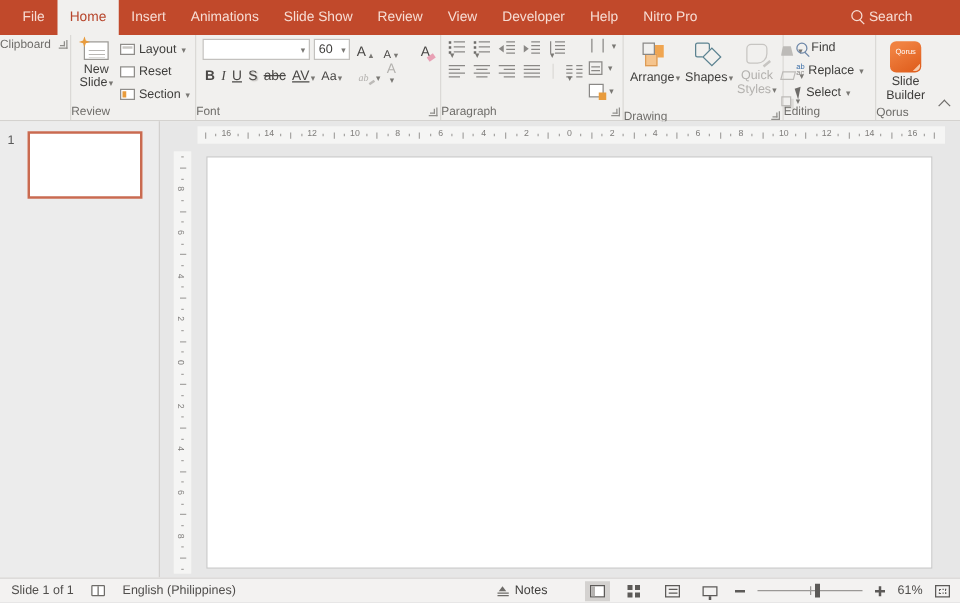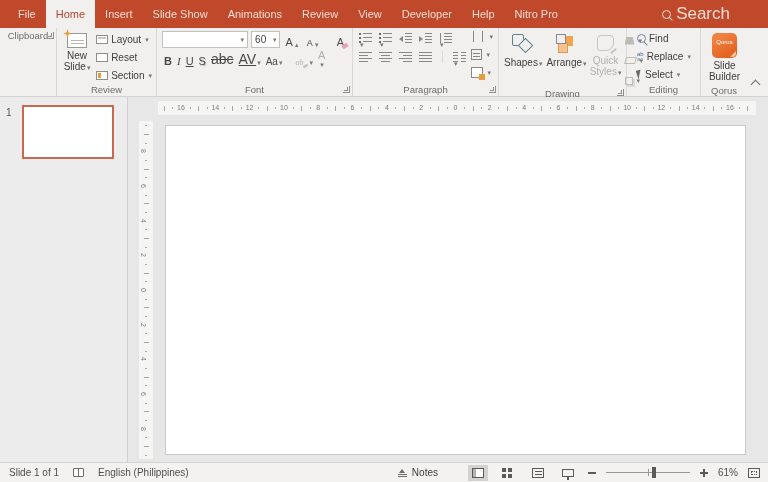--- a/index.html
+++ b/index.html
@@ -10,35 +10,35 @@
     -webkit-font-smoothing:antialiased;
   }
   
   .titlebar { position:absolute; left:0; top:0; right:0; height:28px;
     background:#c1492b; display:flex; align-items:stretch; }
   .tabs { display:flex; align-items:stretch; padding-left:8px; }
   .tab { display:flex; align-items:center; padding:0 10px; font-size:11px;
     color:#f7ddd4; cursor:default; white-space:nowrap; }
   .tab.active { background:#f1f0ee; color:#b7452b; }
   .titlebar-right { margin-left:auto; display:flex; align-items:center; gap:6px; padding-right:10px; }
-  .tb-item { display:flex; align-items:center; gap:5px; color:#f7ddd4; font-size:17px; padding:0 6px; }
+  .tb-item { display:flex; gap:5px; color:#f7ddd4; font-size:11px; padding:0 6px; }
   .tb-item.search { margin-right:22px; }
   
   .mag { position:relative; width:9px; height:9px; border:1.4px solid #6d87a8; border-radius:50%; }
   .mag::after { content:""; position:absolute; width:5px; height:1.4px; background:#6d87a8;
     bottom:-2px; right:-3px; transform:rotate(45deg); }
   .mag.light, .mag.light::after { border-color:#f7ddd4; }
   .mag.light::after { background:#f7ddd4; }
   
   .ribbon { position:absolute; left:0; top:28px; right:0; height:69px;
     background:#f1f0ee; border-bottom:1px solid #d4d2cf; display:flex; }
   .rgroup { position:relative; height:100%; border-right:1px solid #dbd9d6;
     display:flex; flex-direction:column; }
   .rgroup-content { flex:1; display:flex; padding:3px 2px 0 3px; }
-  .rgroup-label-row { height:14px; position:relative; display:flex; align-items:center; justify-content:center; }
+  .rgroup-label-row { height:14px; position:relative; display:flex; align-items:center; }
   .rgroup-label { font-size:9.5px; color:#6e6c69; }
   .launcher { position:absolute; right:2px; bottom:3px; width:7px; height:7px;
     border-right:1px solid #908e8b; border-bottom:1px solid #908e8b; }
   .launcher::before { content:""; position:absolute; right:1px; bottom:1px; width:3px; height:3px;
     border-right:1px solid #908e8b; border-bottom:1px solid #908e8b; }
   .bigbtn { display:flex; flex-direction:column; align-items:center; justify-content:flex-start;
     gap:2px; font-size:10px; color:#3f3e3c; padding:2px 2px; line-height:11px; text-align:center; }
   .bigbtn.disabled { color:#b3b1ae; }
   .sbtn { display:flex; align-items:center; gap:3px; height:15px; padding:0 2px;
     font-size:10px; color:#3f3e3c; white-space:nowrap; }
@@ -69,21 +69,21 @@
   .slide-mini-ic.topbar::before { content:""; position:absolute; left:1px; top:1px; right:1px; height:2px; background:#c9c7c4; }
   .slide-mini-ic.orange::before { content:""; position:absolute; left:1px; top:1px; width:3px; bottom:1px; background:#e89b3c; }
   
   .combo { height:17px; background:#fff; border:1px solid #c3c1be; display:flex; align-items:center;
     font-size:10px; color:#3f3e3c; padding:0 3px; }
   .combo .carr { margin-left:auto; font-size:7px; color:#7a7874; }
   .fbtn { display:flex; align-items:flex-end; height:16px; padding:0 2px; font-size:11px; color:#4a4846; }
   .fbtn .sup { font-size:6px; color:#7a7874; margin-left:1px; }
   .b { font-weight:bold; } .i { font-style:italic; font-family:"Liberation Serif",serif; }
   .u { text-decoration:underline; } .shad { text-shadow:1px 1px 1px #b9b7b4; }
-  .strike { text-decoration:line-through; font-size:14px; }
+  .strike { text-decoration:line-through; font-size:11px; }
   .gray { color:#b3b1ae; }
   
   .licon { position:relative; width:13px; height:10px; }
   .bars-l { background:
     linear-gradient(#8a8886,#8a8886) 0 0/13px 1px no-repeat,
     linear-gradient(#8a8886,#8a8886) 0 3px/9px 1px no-repeat,
     linear-gradient(#8a8886,#8a8886) 0 6px/13px 1px no-repeat,
     linear-gradient(#8a8886,#8a8886) 0 9px/9px 1px no-repeat; }
   .bars-c { background:
     linear-gradient(#8a8886,#8a8886) 0 0/13px 1px no-repeat,
@@ -230,22 +230,22 @@
 </head>
 <body>
 
 <div id="app">
 
   <div class="titlebar">
     <div class="tabs" id="menu-tabs">
         <div class="tab">File</div>
         <div class="tab active">Home</div>
         <div class="tab">Insert</div>
+        <div class="tab">Animations</div>
         <div class="tab">Slide Show</div>
-        <div class="tab">Animations</div>
         <div class="tab">Review</div>
         <div class="tab">View</div>
         <div class="tab">Developer</div>
         <div class="tab">Help</div>
         <div class="tab">Nitro Pro</div>
       </div>
     <div class="titlebar-right">
       <div class="tb-item search">
         <span class="mag light"></span>
         <span>Search</span>
@@ -315,21 +315,21 @@
               <span>A</span>
               <span style="width:6px;height:4px;background:#e8a0b4;display:inline-block;transform:rotate(-35deg);margin-left:-2px"></span>
             </span>
         </div>
         <div style="display:flex; align-items:center; gap:1px">
           <span class="fbtn b">B</span>
           <span class="fbtn i">I</span>
           <span class="fbtn u">U</span>
           <span class="fbtn shad">S</span>
           <span class="fbtn strike">abc</span>
-          <span class="fbtn dd" style="font-size:14px">
+          <span class="fbtn dd" style="font-size:11px">
               <span class="u">AV</span>
             </span>
           <span class="fbtn dd" style="font-size:10px">
               <span>Aa</span>
             </span>
           <span class="vsep"></span>
           <span class="fbtn dd gray" style="font-size:8px">
               <span class="i">ab</span>
               <span style="width:5px;height:2px;background:#bdbbb8;display:inline-block;transform:rotate(-35deg)"></span>
             </span>
@@ -375,33 +375,33 @@
       </div>
       <div class="rgroup-label-row">
         <span class="rgroup-label">Paragraph</span>
         <span class="launcher"></span>
       </div>
     </div>
 
     <div class="rgroup" style="width:128px">
       <div class="rgroup-content">
         <div class="bigbtn">
-          <span class="shapes-ic">
-              <span class="sq"></span>
-              <span class="dia"></span>
-            </span>
-          <span class="dd">Shapes</span>
-        </div>
-        <div class="bigbtn">
           <span class="arrange-ic">
               <span class="a2"></span>
               <span class="a3"></span>
               <span class="a1"></span>
             </span>
           <span class="dd">Arrange</span>
+        </div>
+        <div class="bigbtn">
+          <span class="shapes-ic">
+              <span class="sq"></span>
+              <span class="dia"></span>
+            </span>
+          <span class="dd">Shapes</span>
         </div>
         <div class="bigbtn disabled" style="width:34px">
           <span class="qstyles-ic"></span>
           <span class="dd">Quick Styles</span>
         </div>
         <div class="minicol" style="gap:5px; padding-top:2px">
           <span class="sbtn dd">
               <span class="fill-ic"></span>
             </span>
           <span class="sbtn dd">

